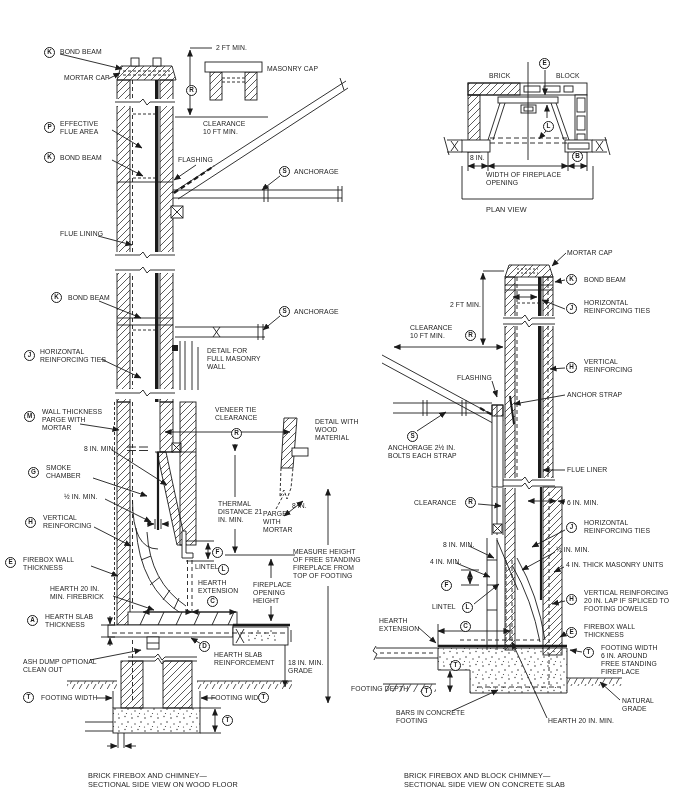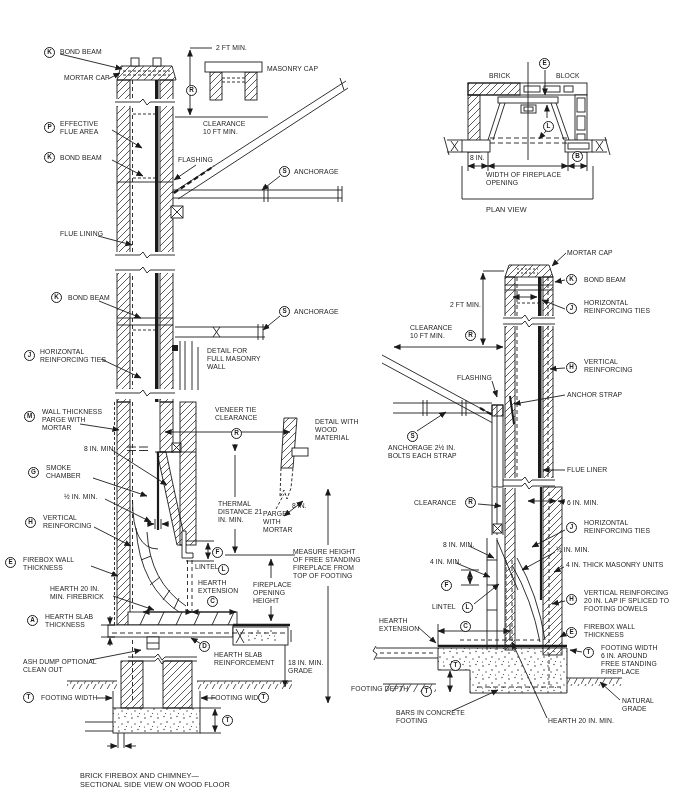--- a/index.html
+++ b/index.html
@@ -493,21 +493,21 @@
   <div class="lb" style="left:45px;top:613px">HEARTH SLAB
 THICKNESS</div>
   <div class="lb" style="left:214px;top:651px">HEARTH SLAB
 REINFORCEMENT</div>
   <div class="lb" style="left:288px;top:659px">18 IN. MIN.
 GRADE</div>
   <div class="lb" style="left:23px;top:658px">ASH DUMP OPTIONAL
 CLEAN OUT</div>
   <div class="lb" style="left:41px;top:694px">FOOTING WIDTH</div>
   <div class="lb" style="left:211px;top:694px">FOOTING WIDTH</div>
-  <div class="lb cap" style="left:80px;top:772px">BRICK FIREBOX AND CHIMNEY—
+  <div class="lb cap" style="left:88px;top:772px">BRICK FIREBOX AND CHIMNEY—
 SECTIONAL SIDE VIEW ON WOOD FLOOR</div>
 
   <div class="lb" style="left:489px;top:72px">BRICK</div>
   <div class="lb" style="left:556px;top:72px">BLOCK</div>
   <div class="lb" style="left:470px;top:154px">8 IN.</div>
   <div class="lb" style="left:486px;top:171px">WIDTH OF FIREPLACE
 OPENING</div>
   <div class="lb cap" style="left:486px;top:206px">PLAN VIEW</div>
 
   <div class="lb" style="left:567px;top:249px">MORTAR CAP</div>
@@ -543,14 +543,16 @@
   <div class="lb" style="left:601px;top:644px">FOOTING WIDTH
 6 IN. AROUND
 FREE STANDING
 FIREPLACE</div>
   <div class="lb" style="left:351px;top:685px">FOOTING DEPTH</div>
   <div class="lb" style="left:622px;top:697px">NATURAL
 GRADE</div>
   <div class="lb" style="left:396px;top:709px">BARS IN CONCRETE
 FOOTING</div>
   <div class="lb" style="left:548px;top:717px">HEARTH 20 IN. MIN.</div>
+  <div class="lb cap" style="left:404px;top:772px">BRICK FIREBOX AND BLOCK CHIMNEY—
+SECTIONAL SIDE VIEW ON CONCRETE SLAB</div>
 
 </div>
 
 </body></html>

